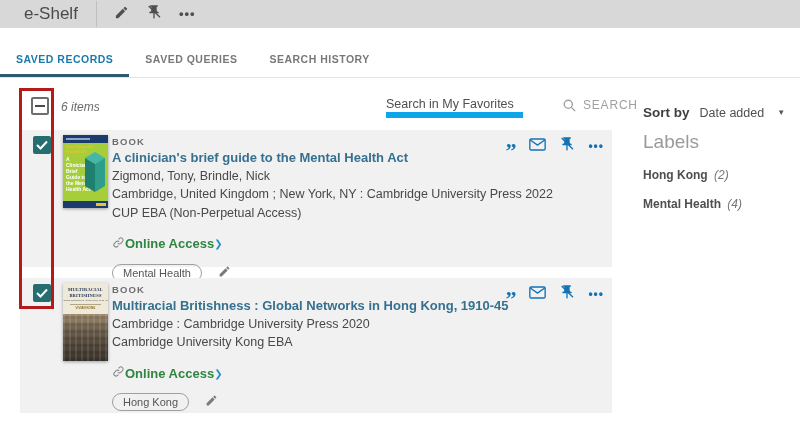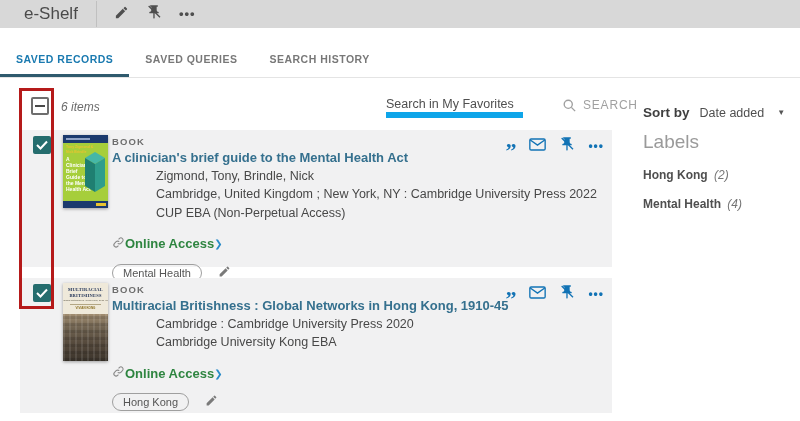--- a/index.html
+++ b/index.html
@@ -51,21 +51,21 @@
   
   .record{position:absolute;left:20px;width:592px;background:#f1f1f2;}
   .rec1{top:130px;height:137px;}
   .rec2{top:278px;height:135px;}
   .rec-check{position:absolute;left:13px;top:6px;width:18px;height:18px;background:#256d6e;
              border-radius:2px;display:flex;align-items:center;justify-content:center;cursor:pointer;}
   .rec-cover{position:absolute;left:43px;top:5px;width:45px;box-shadow:0 1px 3px rgba(0,0,0,.35);cursor:default;}
   .rec-body{position:absolute;left:92px;top:6px;width:400px;}
   .rtype{font-size:9.5px;font-weight:700;color:#6e6e6e;letter-spacing:1.1px;}
   .rtitle{margin-top:3px;font-size:13px;font-weight:700;color:#35708e;white-space:nowrap;cursor:pointer;}
-  .rline{margin-top:2.5px;font-size:12.5px;color:#484848;line-height:16px;white-space:nowrap;margin-left:44px;}
+  .rline{margin-top:2.5px;font-size:12.5px;color:#484848;line-height:16px;white-space:nowrap;}
   .access-row{margin-top:14px;display:flex;align-items:center;gap:0;}
   .access-label{font-size:13px;font-weight:700;color:#2e8540;cursor:pointer;}
   .chevron{font-size:10px;color:#2a8bc7;cursor:pointer;}
   .chip-row{margin-top:11px;display:flex;align-items:center;gap:16px;}
   .chip{border:1px solid #9f9f9f;border-radius:10px;padding:2px 10px;font-size:11px;color:#555;cursor:pointer;}
   .chip-edit{display:flex;align-items:center;cursor:pointer;color:#7a7a7a;}
   .rec-actions{position:absolute;top:8px;right:8px;display:flex;align-items:center;gap:13px;color:#1273b5;}
   .aicon{display:flex;align-items:center;cursor:pointer;height:16px;}
   .icon-quote{font-family:"Liberation Serif",serif;font-size:22px;font-weight:700;line-height:0;
               position:relative;top:5px;}

